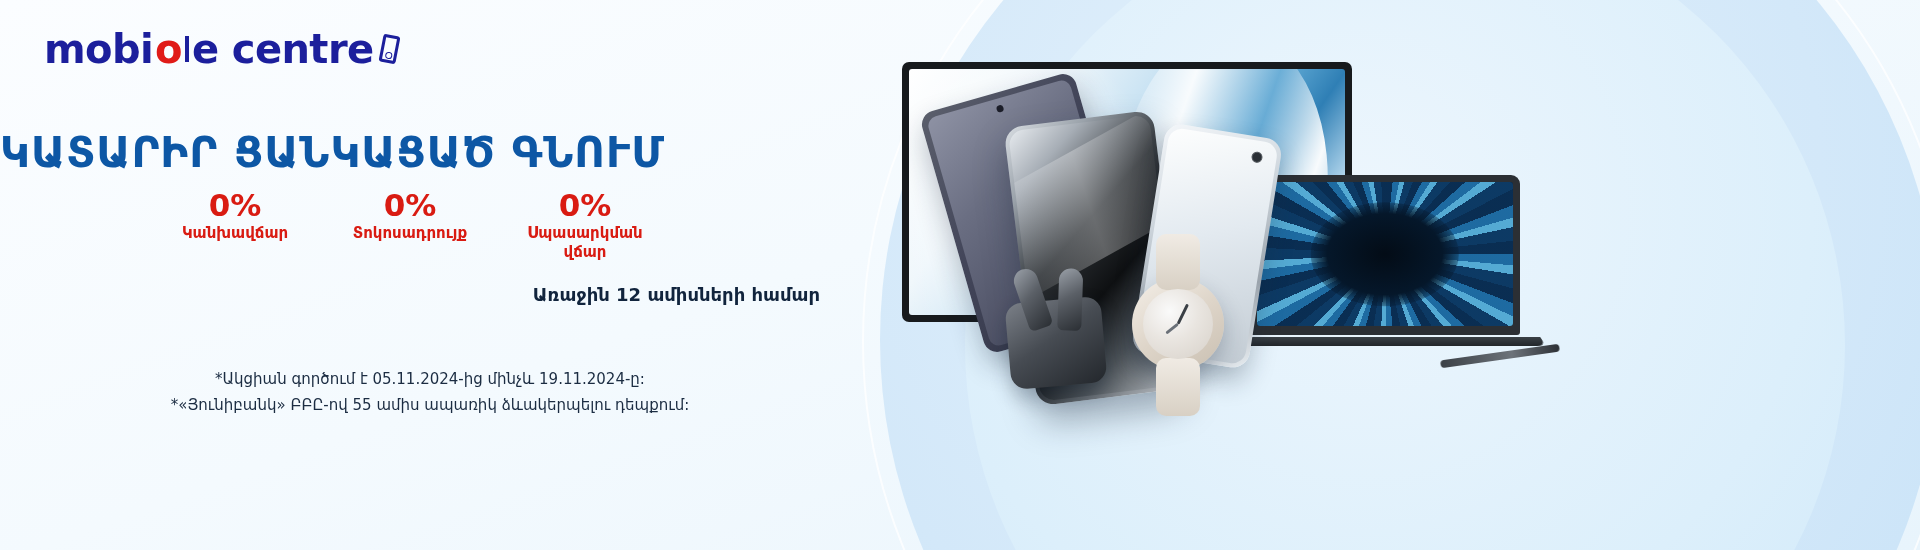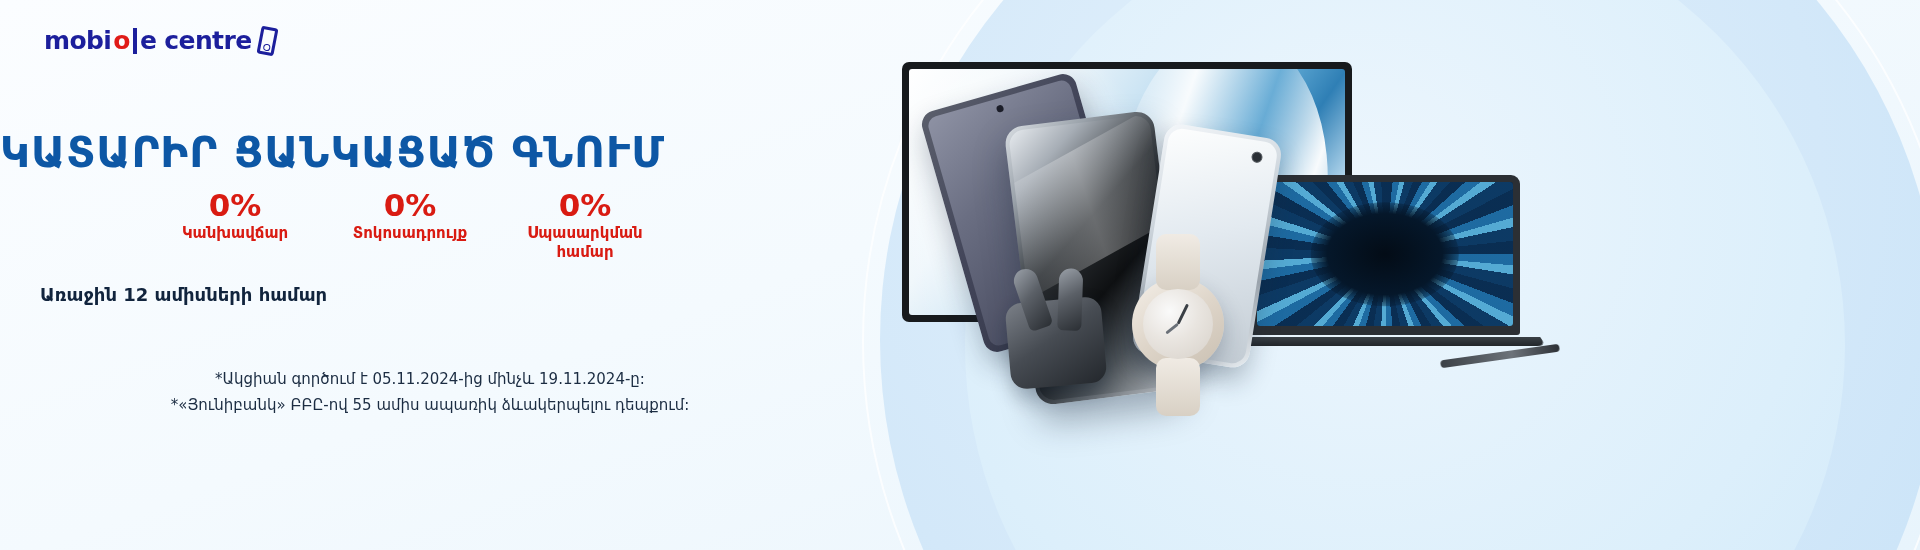--- a/index.html
+++ b/index.html
@@ -36,21 +36,21 @@
     left:862px; top:-206px;
     width:1095px; height:1095px;
     border-radius:50%;
     border:2px solid rgba(255,255,255,.75);
   }
 
   
   .logo {
     position:absolute; left:44px; top:26px;
     display:flex; align-items:center; gap:2px;
-    font-size:25px; font-weight:bold; letter-spacing:-0.6px;
+    font-size:40px; font-weight:bold; letter-spacing:-0.6px;
     color:#1c1f9c;
   }
   .logo .red { color:#e01b18; }
   .logo .bar {
     display:inline-block; width:4px; height:26px;
     background:#1c1f9c; margin:0 1px; vertical-align:-3px;
   }
   .logo-phone {
     display:inline-block; width:17px; height:28px;
     border:3px solid #1c1f9c; border-radius:3px;
@@ -83,21 +83,21 @@
     line-height:1.15;
   }
   .offer-label {
     font-size:15px; font-weight:bold; color:#d91b12;
     line-height:1.3; 
   }
 
   
   .subtitle {
     position:absolute; left:0; top:284px; width:820px;
-    text-align:left;
+    text-align:right;
     font-size:18px; font-weight:bold; color:#11243d;padding-left:40px;
   }
 
   
   .footnotes {
     position:absolute; left:0; top:366px; width:860px;
     text-align:center;
     font-size:15px; color:#1b2c42; line-height:1.75;
   }
 
@@ -316,21 +316,21 @@
     <div class="offer">
       <div class="offer-pct">0%</div>
       <div class="offer-label">Կանխավճար</div>
     </div>
     <div class="offer">
       <div class="offer-pct">0%</div>
       <div class="offer-label">Տոկոսադրույք</div>
     </div>
     <div class="offer">
       <div class="offer-pct">0%</div>
-      <div class="offer-label">Սպասարկման համար</div>
+      <div class="offer-label">Սպասարկման վճար</div>
     </div>
   </div>
 
   <div class="subtitle">Առաջին 12 ամիսների համար</div>
 
   <div class="footnotes">
     <div>*Ակցիան գործում է 05.11.2024-ից մինչև 19.11.2024-ը:</div>
     <div>*«Յունիբանկ» ԲԲԸ-ով 55 ամիս ապառիկ ձևակերպելու դեպքում:</div>
   </div>
 

